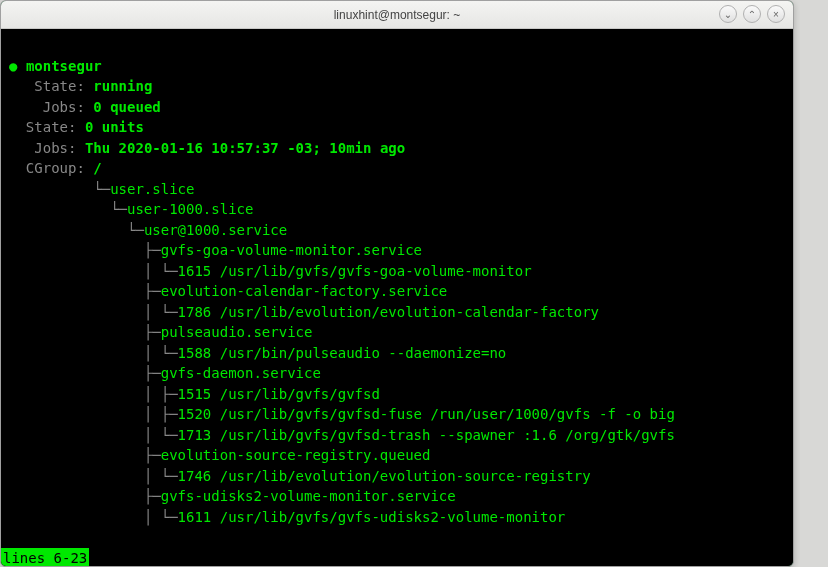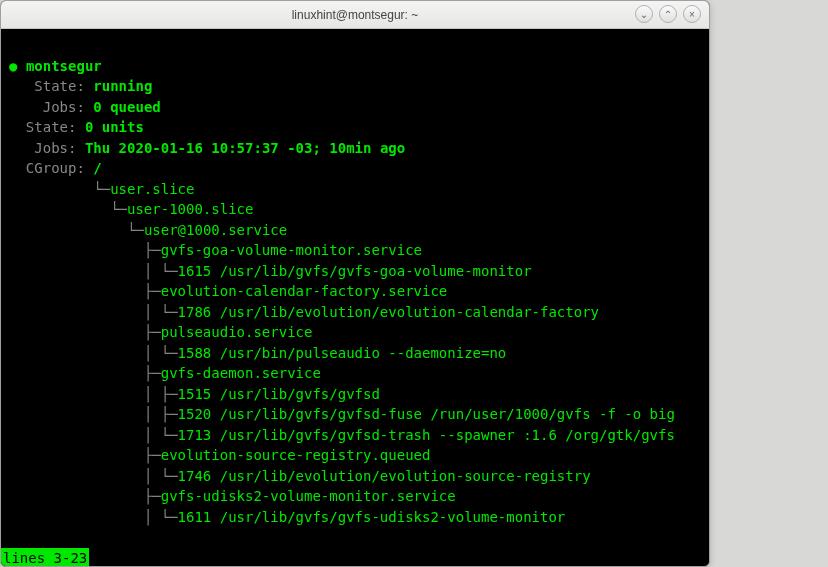--- a/index.html
+++ b/index.html
@@ -4,21 +4,21 @@
   <style>
     * { margin: 0; padding: 0; box-sizing: border-box; }
     body {
       font-family: monospace;
       background: #d8d8d6;
       width: 828px;
       height: 567px;
       overflow: hidden;
     }
     .window {
-      width: 710px;
+      width: 794px;
       height: 567px;
       background: #14532d;
       border: 1px solid #a0a0a0;
       border-radius: 6px;
       overflow: hidden;
       box-shadow: 0 2px 6px rgba(0,0,0,0.2);
     }
     .titlebar {
       height: 28px;
       background: linear-gradient(#f4f4f2, #e6e6e4);
@@ -109,15 +109,15 @@
                 <span class="tree">├─</span><span class="name">pulseaudio.service</span>
                 <span class="tree">│ └─</span><span class="name">1588 /usr/bin/pulseaudio --daemonize=no</span>
                 <span class="tree">├─</span><span class="name">gvfs-daemon.service</span>
                 <span class="tree">│ ├─</span><span class="name">1515 /usr/lib/gvfs/gvfsd</span>
                 <span class="tree">│ ├─</span><span class="name">1520 /usr/lib/gvfs/gvfsd-fuse /run/user/1000/gvfs -f -o big</span>
                 <span class="tree">│ └─</span><span class="name">1713 /usr/lib/gvfs/gvfsd-trash --spawner :1.6 /org/gtk/gvfs</span>
                 <span class="tree">├─</span><span class="name">evolution-source-registry.queued</span>
                 <span class="tree">│ └─</span><span class="name">1746 /usr/lib/evolution/evolution-source-registry</span>
                 <span class="tree">├─</span><span class="name">gvfs-udisks2-volume-monitor.service</span>
                 <span class="tree">│ └─</span><span class="name">1611 /usr/lib/gvfs/gvfs-udisks2-volume-monitor</span>
-    <span class="status">lines 3-23</span>
+    <span class="status">lines 6-23</span>
   </div>
 </div>
 
 </body></html>

